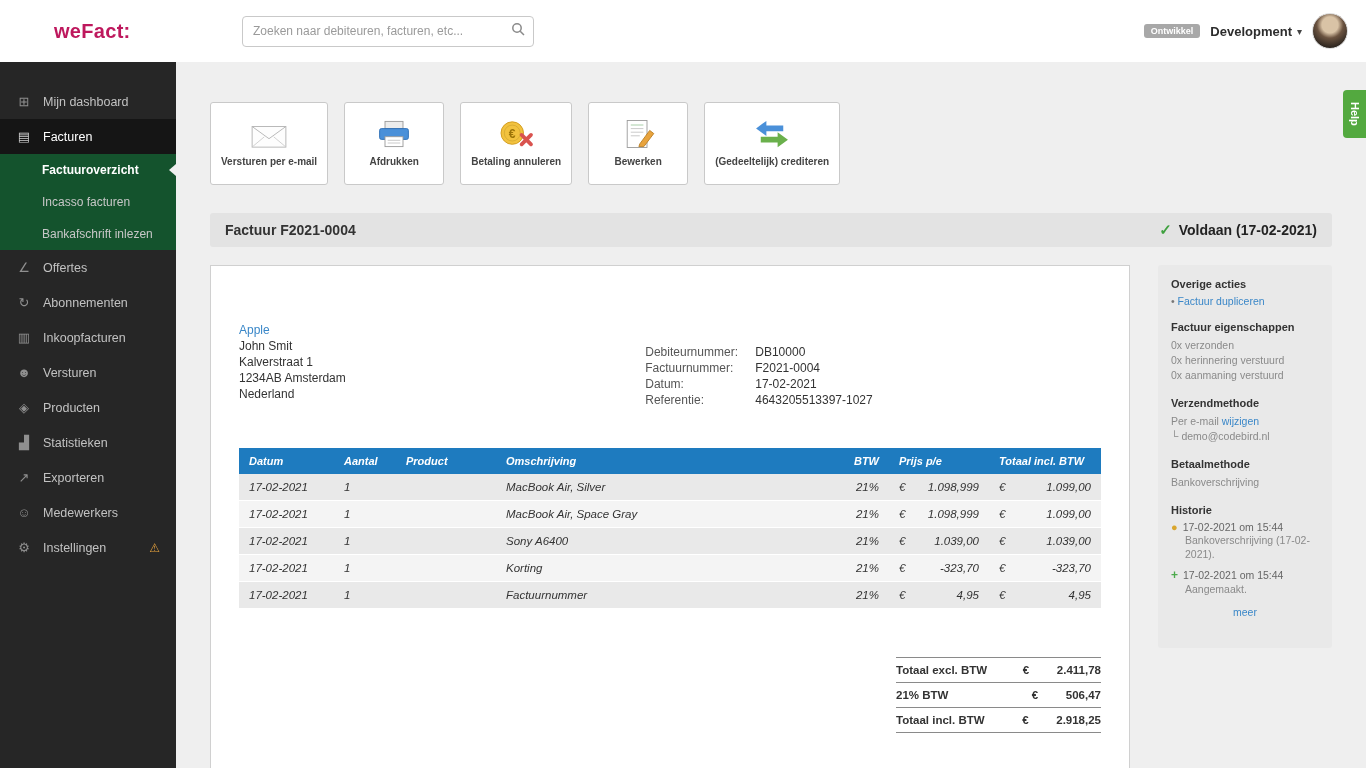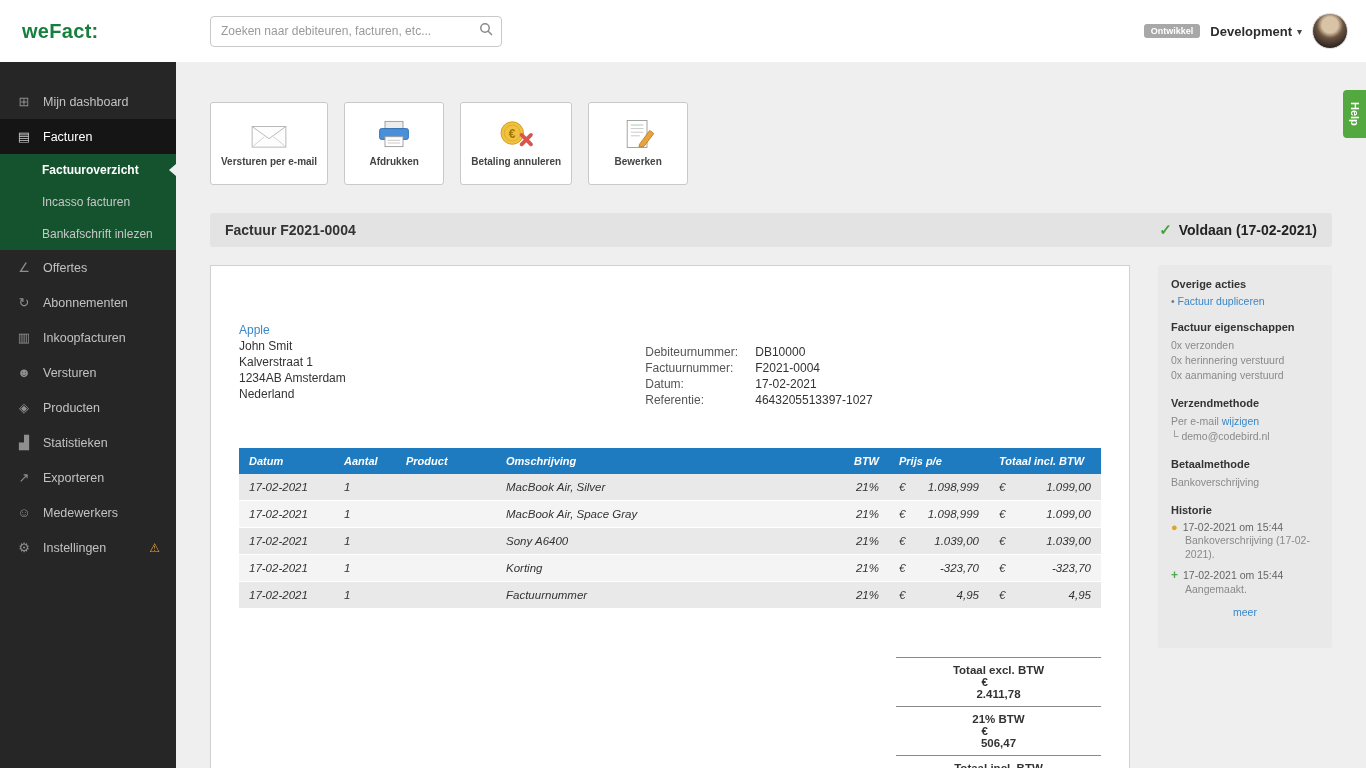--- a/index.html
+++ b/index.html
@@ -2,21 +2,21 @@
 <html><head>
 <meta charset="utf-8">
 <style>
   * { margin:0; padding:0; box-sizing:border-box; }
   html,body { width:1366px; height:768px; overflow:hidden; }
   body { font-family:"Liberation Sans", sans-serif; background:#efefef; color:#333; }
   .app { position:relative; width:1366px; height:768px; overflow:hidden; }
 
   
   .topbar { position:absolute; top:0; left:0; right:0; height:62px; background:#fff; display:flex; align-items:center; z-index:20; }
-  .logo { width:176px; padding-left:22px; font-size:20px; font-weight:bold; color:#15803d; letter-spacing:.3px; }
+  .logo { width:176px; padding-left:22px; font-size:20px; font-weight:bold; color:#be185d; letter-spacing:.3px;margin-left:32px; }
   .searchbox { margin-left:34px; width:292px; height:31px; border:1px solid #c9c9c9; border-radius:4px; background:#fff; display:flex; align-items:center; padding:0 8px 0 10px; }
   .searchbox input { flex:1; border:none; outline:none; font-size:12px; color:#555; font-family:"Liberation Sans", sans-serif; background:transparent; }
   .searchbox input::placeholder { color:#9a9a9a; }
   .top-right { margin-left:auto; display:flex; align-items:center; gap:10px; padding-right:18px; }
   .env-badge { background:#a8a8a8; color:#fff; font-size:9px; font-weight:bold; padding:2px 7px; border-radius:3px; }
   .env-dd { display:flex; align-items:center; gap:5px; cursor:pointer; }
   .env-name { font-size:13px; font-weight:bold; color:#2d2d2d; }
   .caret { font-size:10px; color:#444; }
   .avatar { width:36px; height:36px; border-radius:50%; border:1px solid #ddd;
     background:radial-gradient(circle at 50% 32%, #d9c3a6 0 28%, #6b5340 46%, #2e2620 78%, #201a15 100%); }
@@ -65,21 +65,21 @@
   .inv-thead { background:#1e7bbf; color:#fff; font-weight:bold; font-size:11px; }
   .inv-thead > div { padding:7px 10px; }
   .inv-row > div { padding:7px 10px; color:#333; }
   .inv-row:nth-child(odd) { background:#f4f4f4; }
   .inv-row:nth-child(even) { background:#e9e9e9; }
   .inv-row { border-bottom:1px solid #fff; cursor:pointer; }
   .c-right { text-align:right; }
   .c-money { display:flex; justify-content:space-between; }
 
   .totals { width:205px; margin-left:auto; margin-top:48px; font-size:11.5px; font-weight:bold; color:#333; }
-  .totals-row { display:flex; align-items:center; padding:6px 0; border-top:1px solid #8a8a8a;flex-direction:column; }
+  .totals-row { display:flex; align-items:center; padding:6px 0; border-top:1px solid #8a8a8a; }
   .totals-row:last-child { border-bottom:1px solid #8a8a8a; }
   .totals-label { flex:1; }
   .totals-cur { width:34px; }
   .totals-val { text-align:right; }
 
   
   .side-panel { width:174px; flex-shrink:0; background:#e9e9e9; border-radius:3px; padding:13px 13px 16px 13px; font-size:10.5px; color:#777; }
   .sp-title { font-size:11px; font-weight:bold; color:#333; margin-bottom:5px; }
   .sp-section { margin-bottom:14px; }
   .sp-link { color:#3a87c8; cursor:pointer; }
@@ -226,20 +226,29 @@
             <rect x="8" y="1" width="22" height="30" fill="#fff" stroke="#9a9a9a"></rect>
             <line x1="12" y1="6" x2="26" y2="6" stroke="#9fca9f"></line>
             <line x1="12" y1="10" x2="26" y2="10" stroke="#c4c4c4"></line>
             <line x1="12" y1="14" x2="26" y2="14" stroke="#c4c4c4"></line>
             <line x1="12" y1="18" x2="22" y2="18" stroke="#c4c4c4"></line>
             <path d="M22 27 L33 12 L37.5 15.5 L26.5 30 L21 30 Z" fill="#e8a33d" stroke="#b97d20"></path>
           </svg>
         </span>
         <span>Bewerken</span>
       </div>
+      <div class="tool-btn">
+        <span>
+          <svg width="40" height="30" viewBox="0 0 40 32">
+            <path d="M32 7 L14 7 L14 2 L3 10 L14 18 L14 13 L32 13 Z" fill="#4a90d9"></path>
+            <path d="M8 19 L26 19 L26 14 L37 22 L26 30 L26 25 L8 25 Z" fill="#6ab04c"></path>
+          </svg>
+        </span>
+        <span>(Gedeeltelijk) crediteren</span>
+      </div>
     </div>
 
     <div class="status-bar">
       <span class="status-title">Factuur F2021-0004</span>
       <span class="status-right">
         <span class="status-check">✓</span>
         <span>Voldaan (17-02-2021)</span>
       </span>
     </div>
 

